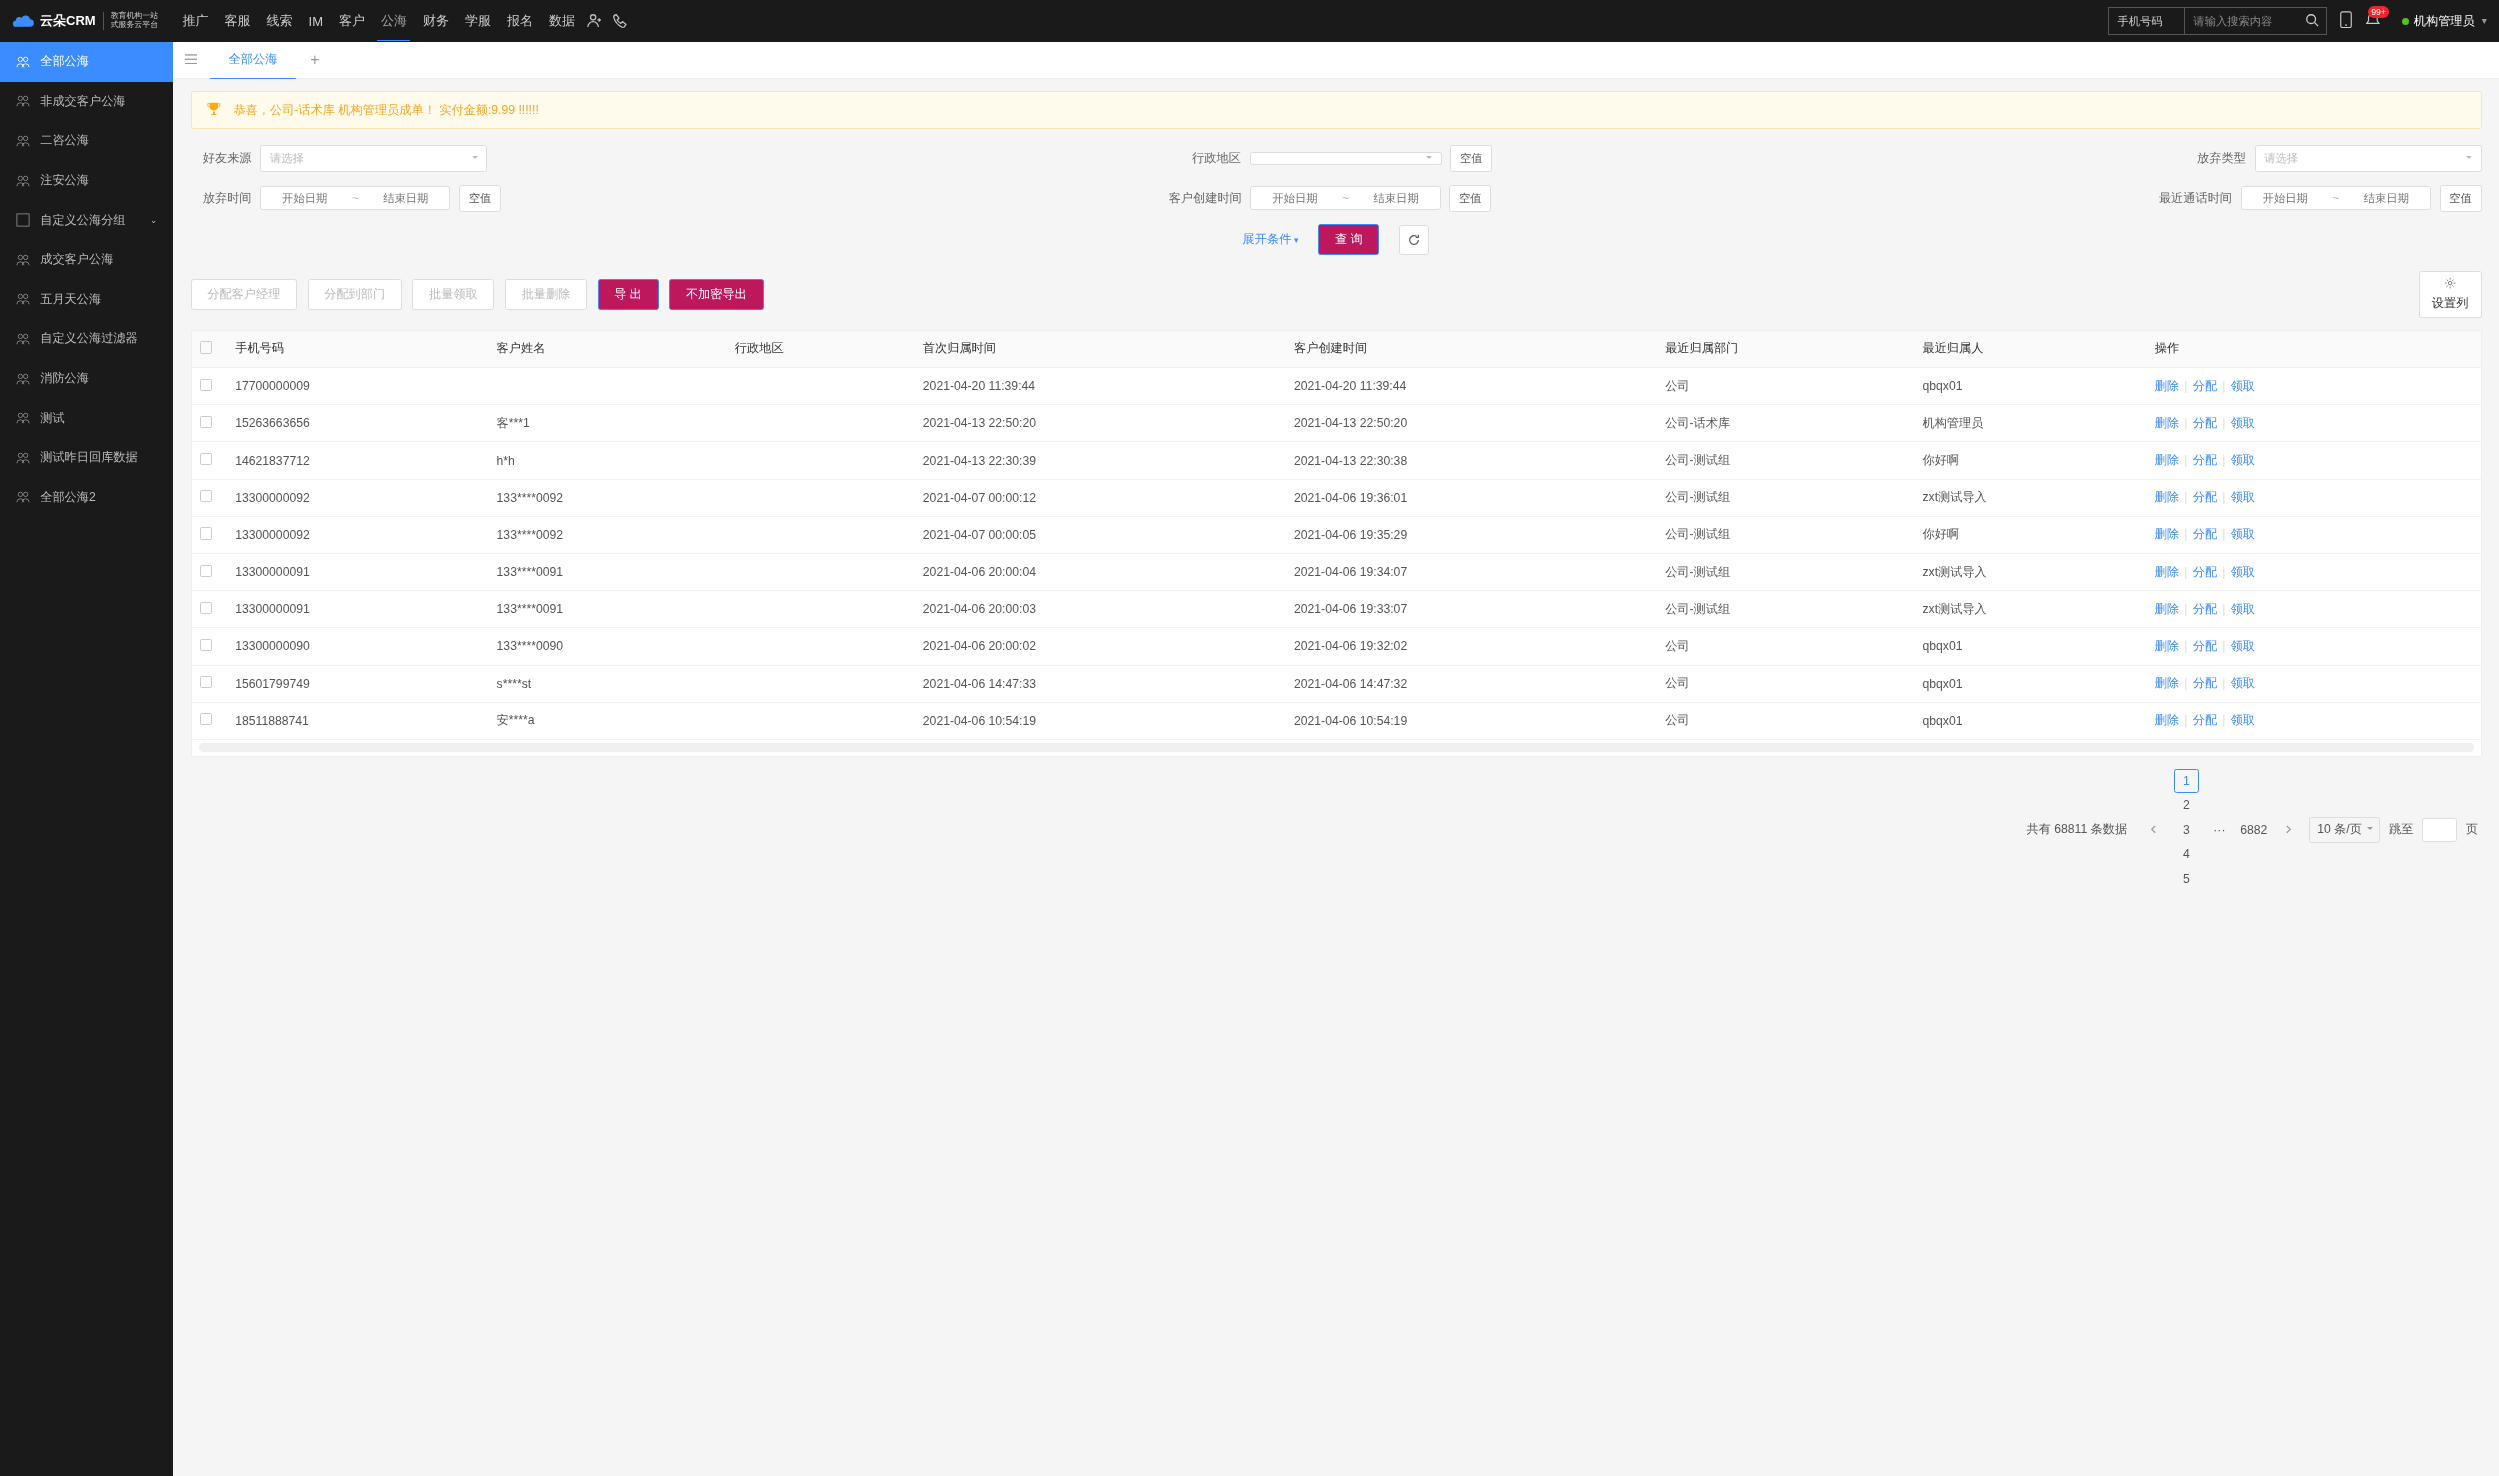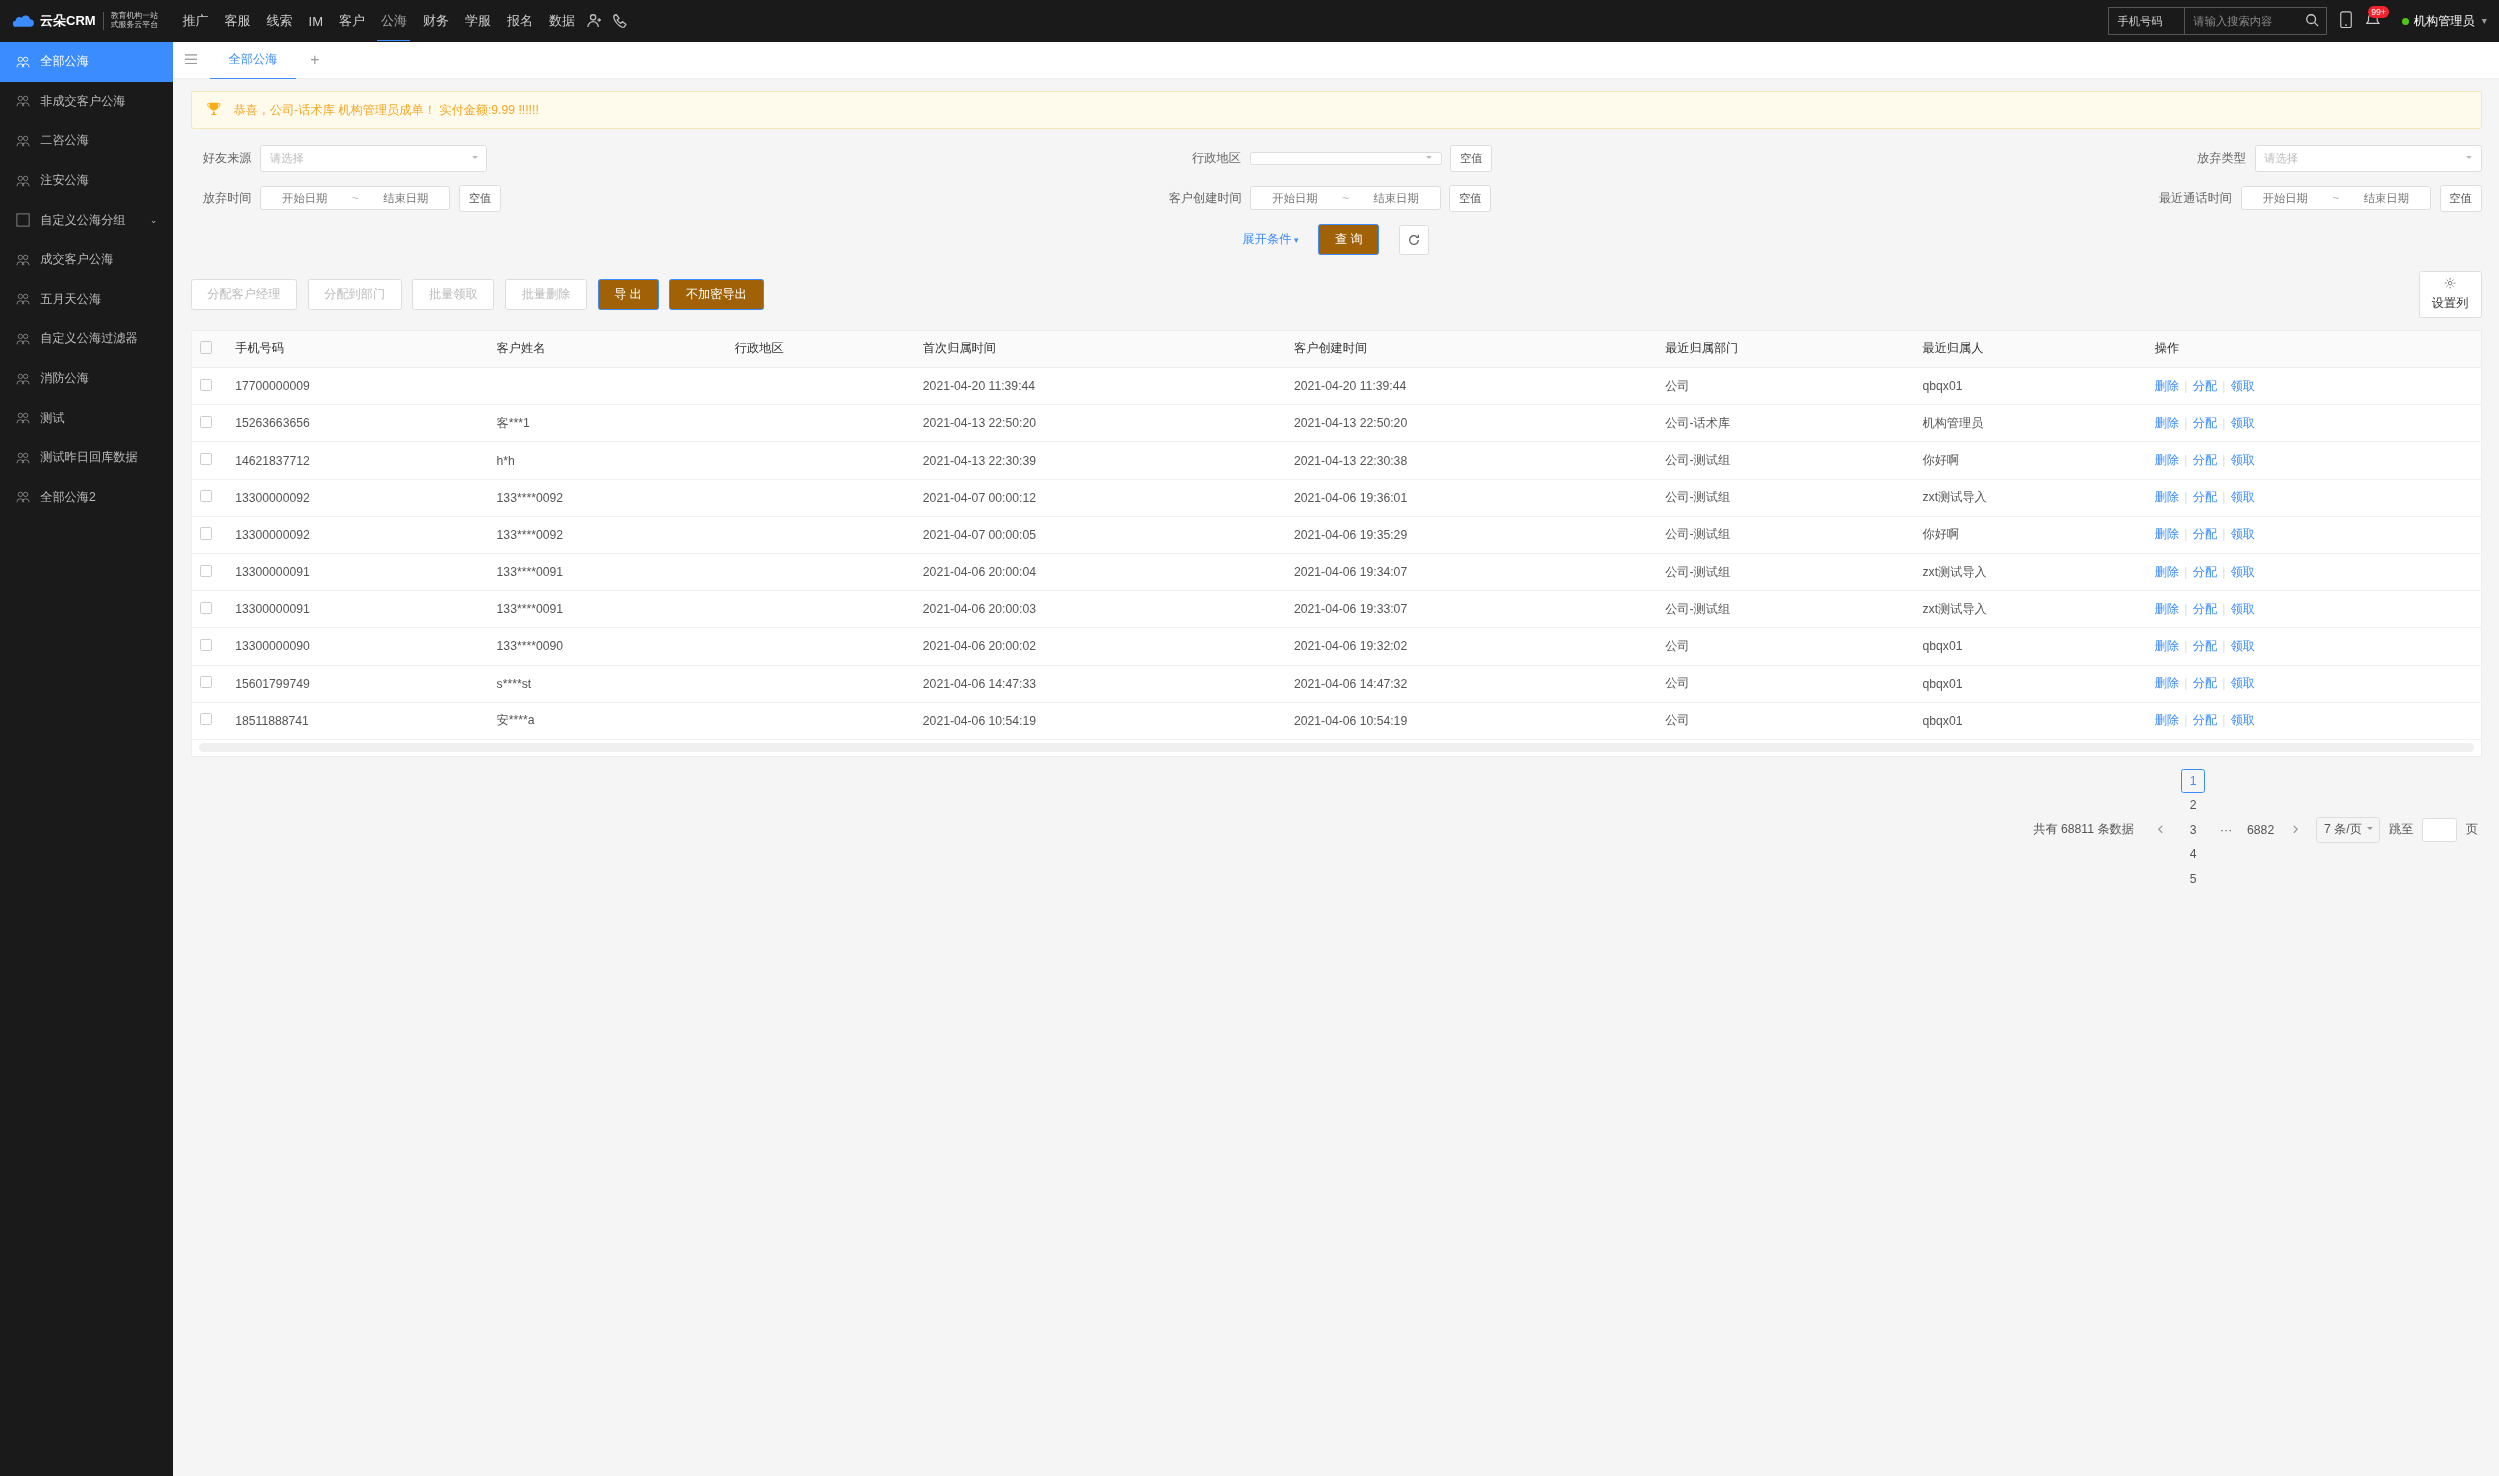--- a/index.html
+++ b/index.html
@@ -59,21 +59,21 @@
 .select-box { border: 0.9px solid #ddd; border-radius: 2.6px; padding: 5.2px 24.4px 5.2px 8.7px; min-width: 227px; background: #fff; color: #bbb; position: relative; cursor: pointer; font-size: 11.3px; }
 .select-box::after { content: ''; position: absolute; right: 8.7px; top: 50%; transform: translateY(-50%); border: 3.5px solid transparent; border-top-color: #bbb; }
 .date-range { border: 0.9px solid #ddd; border-radius: 2.6px; background: #fff; display: flex; align-items: center; padding: 0; }
 .date-input { border: none; padding: 5.2px 7px; width: 87px; text-align: center; font-size: 11.3px; color: #bbb; background: transparent; }
 .date-sep { color: #bbb; padding: 0 3.5px; }
 .null-btn { border: 0.9px solid #ddd; border-radius: 2.6px; padding: 5.2px 8.7px; background: #fff; cursor: pointer; font-size: 11.3px; color: #555; }
 
 .filter-actions { display: flex; justify-content: center; gap: 20px; margin-bottom: 15.7px; align-items: center; }
 .link-btn { color: #3b8cff; cursor: pointer; font-size: 12.2px; display: flex; align-items: center; gap: 2.6px; }
 .btn { padding: 6.1px 15.7px; border-radius: 2.6px; cursor: pointer; font-size: 12.2px; border: 0.9px solid #ddd; background: #fff; }
-.btn.primary { background: #a16207; color: #fff; border-color: #3b8cff; }
+.btn.primary { background: #be185d; color: #fff; border-color: #3b8cff; }
 .refresh-btn { border: 0.9px solid #ddd; border-radius: 2.6px; width: 30px; height: 30px; display: flex; align-items: center; justify-content: center; background: #fff; cursor: pointer; }
 
 
 .action-bar { display: flex; gap: 10.5px; margin-bottom: 12.2px; align-items: center; }
 .action-bar .btn.disabled { color: #bbb; background: #fff; cursor: not-allowed; }
 .action-bar .spacer { flex: 1; }
 .col-set-btn { border: 0.9px solid #ddd; border-radius: 2.6px; padding: 5.2px 12.2px; background: #fff; cursor: pointer; display: flex; align-items: center; gap: 5.2px; font-size: 12.2px; flex-direction: column; }
 
 
 .table-wrap { background: #fff; border: 0.9px solid #eee; }
@@ -514,21 +514,21 @@
             <span class="page-btn">4</span>
             <span class="page-btn">5</span>
           </span>
         <span class="page-btn">···</span>
         <span class="page-btn">6882</span>
         <span class="page-btn">
           <svg width="7" height="8.7" viewBox="0 0 8 10">
               <path d="M2 1l4 4-4 4" fill="none" stroke="#999" stroke-width="1.5"></path>
             </svg>
         </span>
-        <div class="page-size-sel">7 条/页</div>
+        <div class="page-size-sel">10 条/页</div>
         <span>跳至</span>
         <input class="jump-input" style="">
         <span>页</span>
       </div>
     </div>
   </div>
 </div>
 
 
 </body></html>

